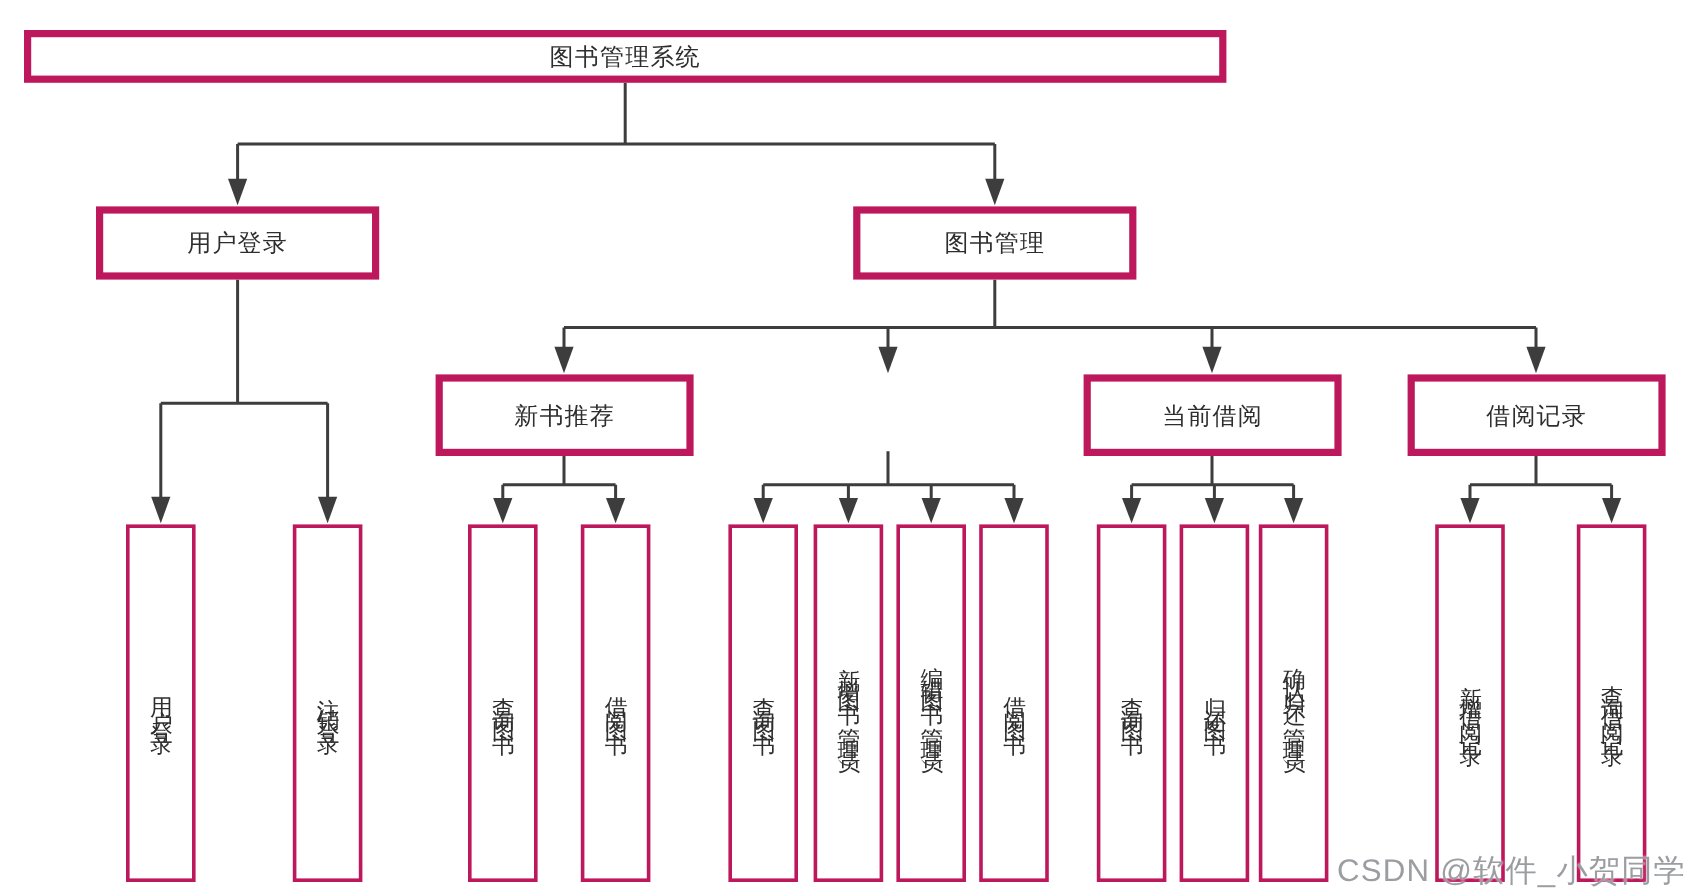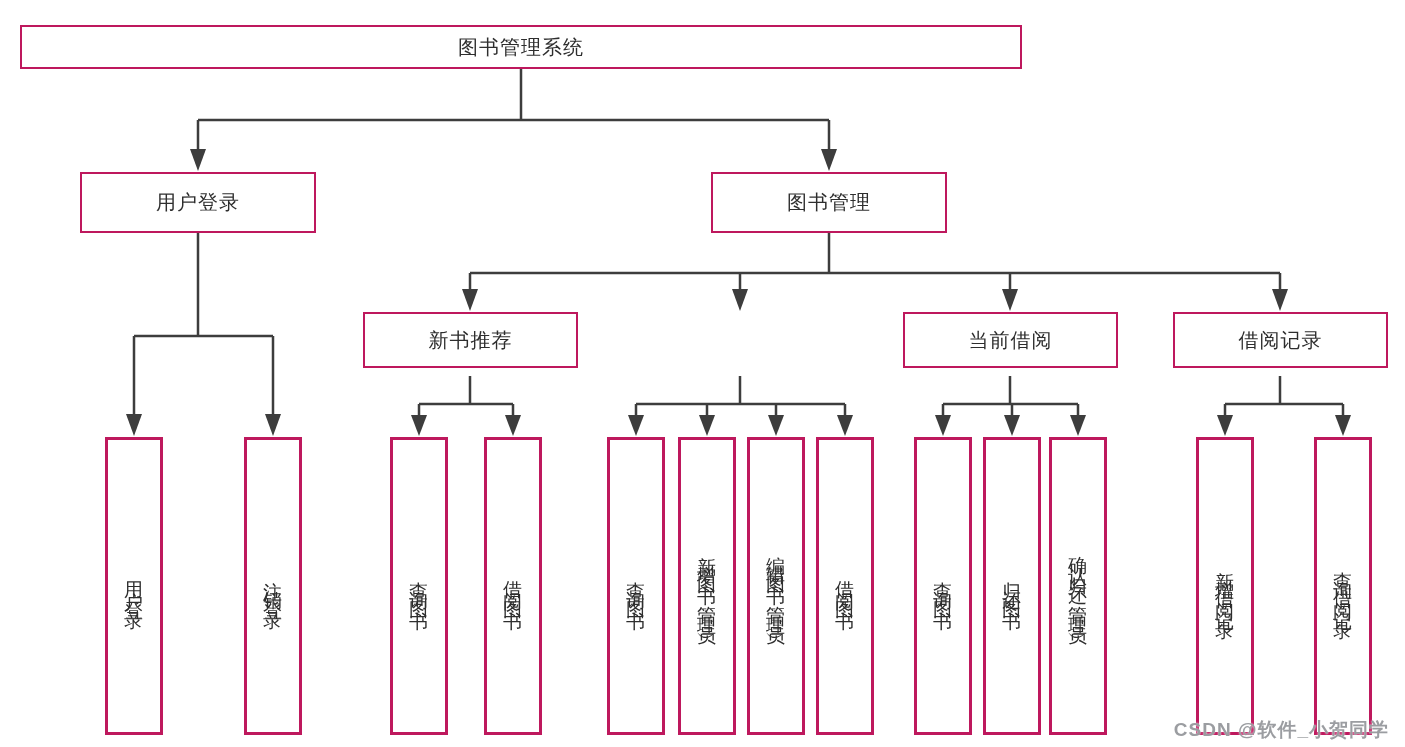--- a/index.html
+++ b/index.html
@@ -18,61 +18,60 @@
   svg.connectors {
     position: absolute;
     left: 0;
     top: 0;
     width: 1405px;
     height: 747px;
   }
   .box {
     position: absolute;
     box-sizing: border-box;
-    border: 2px solid #be185d;
+    border: 6px solid #be185d;
     background: #ffffff;
     display: flex;
     align-items: center;
     justify-content: center;
     color: #2e2e2e;
     font-size: 20px;
     letter-spacing: 1px;
   }
   .box.root  { left: 20px;  top: 25px;  width: 1002px; height: 44px; }
   .box.l2    { top: 172px;  width: 236px; height: 61px; }
   .box.l2.a  { left: 80px;  }
   .box.l2.b  { left: 711px; text-align: right; }
-  .box.l3    { top: 312px;  width: 215px; height: 56px; }
+  .box.l3    { top: 312px;  width: 215px; height: 68px; }
   .box.l3.c1 { left: 363px; }
   .box.l3.c2 { left: 633px; }
   .box.l3.c3 { left: 903px; }
   .box.l3.c4 { left: 1173px; }
   .box.leaf {
     top: 437px;
     width: 58px;
     height: 298px;
     border-width: 3px;
     font-size: 19px;
   }
   .box.leaf .vtext {
     writing-mode: vertical-rl;
     line-height: 1;
     letter-spacing: 10px;
     white-space: nowrap;
   }
   .watermark {
     position: absolute;
-    right: 16px;
+    right: 0;
     bottom: 4px;
-    font-size: 19px;
+    font-size: 26px;
     color: rgba(150, 152, 156, 0.95);
     letter-spacing: 1px;
     z-index: 5;
     text-shadow: 0 0 2px #ffffff;
-    font-weight: bold;
   }
 </style>
 </head>
 <body>
 
 <div class="canvas">
 
   <svg class="connectors" viewBox="0 0 1405 747" fill="none" stroke="#3d3d3d" stroke-width="2.5">
 
     <g>

